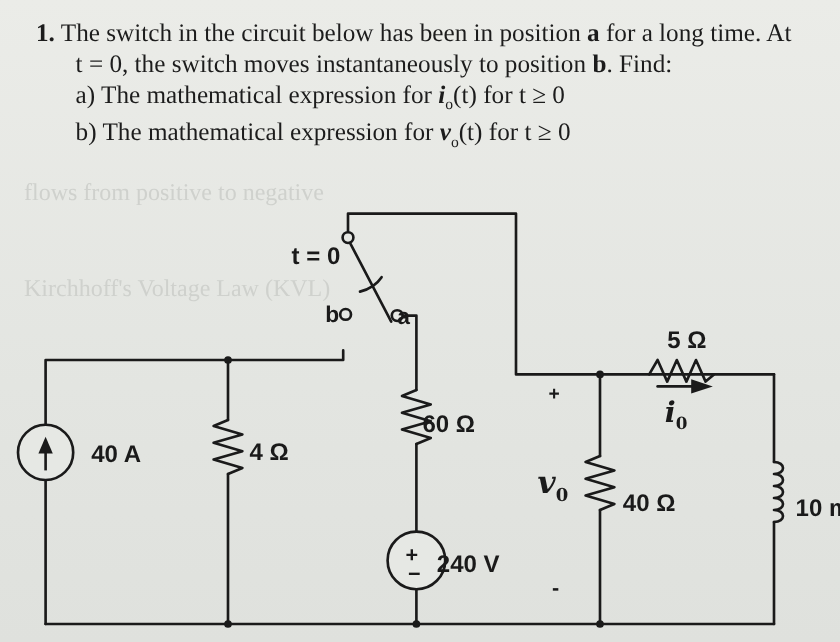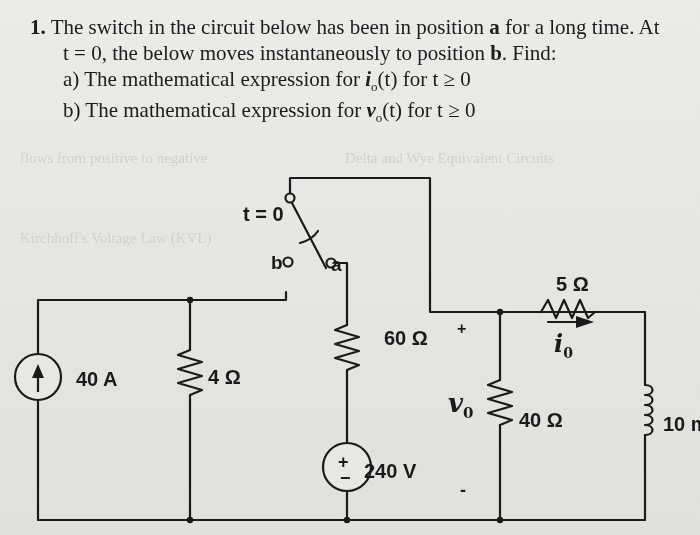--- a/index.html
+++ b/index.html
@@ -1,43 +1,42 @@
 <!DOCTYPE html>
 <html><head>
 <meta charset="utf-8">
 <style>
   html, body { margin:0; padding:0; }
   body { width:700px; height:535px; background:#e6e8e4; position:relative; overflow:hidden; font-family:"Liberation Serif", serif; }
   .page { position:absolute; left:0; top:0; width:700px; height:535px; background:linear-gradient(180deg,#ebece8 0%,#e3e5e1 60%,#dfe1dd 100%); }
-  .ghost { position:absolute; color:#cfd1cd; font-family:"Liberation Serif", serif; font-size:15px; white-space:nowrap; }
+  .ghost { position:absolute; color:#cfd1cd; font-family:"Liberation Serif", serif; font-size:20px; white-space:nowrap; }
   .question { position:absolute; left:30px; top:14px; width:650px; color:#1c1c1c; font-size:21px; line-height:26px; }
   .qline { position:absolute; white-space:nowrap; }
   .bold { font-weight:bold; }
   .ital { font-style:italic; font-weight:bold; }
   sub { font-size:13px; }
   svg { position:absolute; left:0; top:0; }
   .lbl { position:absolute; font-family:"Liberation Sans", sans-serif; font-weight:bold; font-size:20px; color:#1a1a1a; white-space:nowrap; }
   .math { position:absolute; font-family:"DejaVu Serif", serif; font-style:italic; font-weight:bold; color:#1a1a1a; white-space:nowrap; }
 </style>
 </head>
 <body>
 
 <div class="page">
 
   <div class="ghost" style="left:20px;top:150px;">flows from positive to negative</div>
   <div class="ghost" style="left:20px;top:230px;">Kirchhoff's Voltage Law (KVL)</div>
-  <div class="ghost" style="left:345px;top:150px;">Delta and Wye Equivalent Circuits</div>
 
   <div class="question">
     <div class="qline" style="left:0;top:0;">
       <span class="bold">1.</span>
       <span>The switch in the circuit below has been in position </span><span class="bold">a</span><span> for a long time. At</span>
     </div>
     <div class="qline" style="left:33px;top:26px;">
-      <span>t = 0, the below moves instantaneously to position </span><span class="bold">b</span><span>. Find:</span>
+      <span>t = 0, the switch moves instantaneously to position </span><span class="bold">b</span><span>. Find:</span>
     </div>
     <div class="qline" style="left:33px;top:52px;">
       <span>a) The mathematical expression for </span><span class="ital">i</span><sub>o</sub><span>(t) for t ≥ 0</span>
     </div>
     <div class="qline" style="left:33px;top:83px;">
       <span>b) The mathematical expression for </span><span class="ital">v</span><sub>o</sub><span>(t) for t ≥ 0</span>
     </div>
   </div>
 
   <svg width="700" height="535" viewBox="0 0 700 535">
@@ -91,21 +90,21 @@
       <circle cx="347" cy="520" r="3.2"></circle>
       <circle cx="500" cy="520" r="3.2"></circle>
     </g>
   </svg>
 
   <div class="lbl" style="left:243px;top:203px;">t = 0</div>
   <div class="lbl" style="left:271px;top:252px;font-size:19px;">b</div>
   <div class="lbl" style="left:331px;top:254px;font-size:19px;">a</div>
   <div class="lbl" style="left:76px;top:368px;">40 A</div>
   <div class="lbl" style="left:208px;top:366px;">4 Ω</div>
-  <div class="lbl" style="left:352px;top:327px;margin-left:32px;">60 Ω</div>
+  <div class="lbl" style="left:352px;top:343px;">60 Ω</div>
   <div class="lbl" style="left:338px;top:452px;font-size:18px;">+</div>
   <div class="lbl" style="left:340px;top:468px;font-size:18px;">−</div>
   <div class="lbl" style="left:364px;top:460px;text-align:center;">240 V</div>
   <div class="lbl" style="left:457px;top:320px;font-size:16px;">+</div>
   <div class="lbl" style="left:460px;top:480px;font-size:18px;">-</div>
   <div class="math" style="left:448px;top:388px;font-size:26px;"><span>v</span><sub style="font-style:normal;font-size:15px;">0</sub></div>
   <div class="lbl" style="left:519px;top:409px;">40 Ω</div>
   <div class="lbl" style="left:556px;top:273px;text-align:center;">5 Ω</div>
   <div class="math" style="left:554px;top:329px;font-size:24px;"><span>i</span><sub style="font-style:normal;font-size:14px;">0</sub></div>
   <div class="lbl" style="left:663px;top:413px;">10 mH</div>

